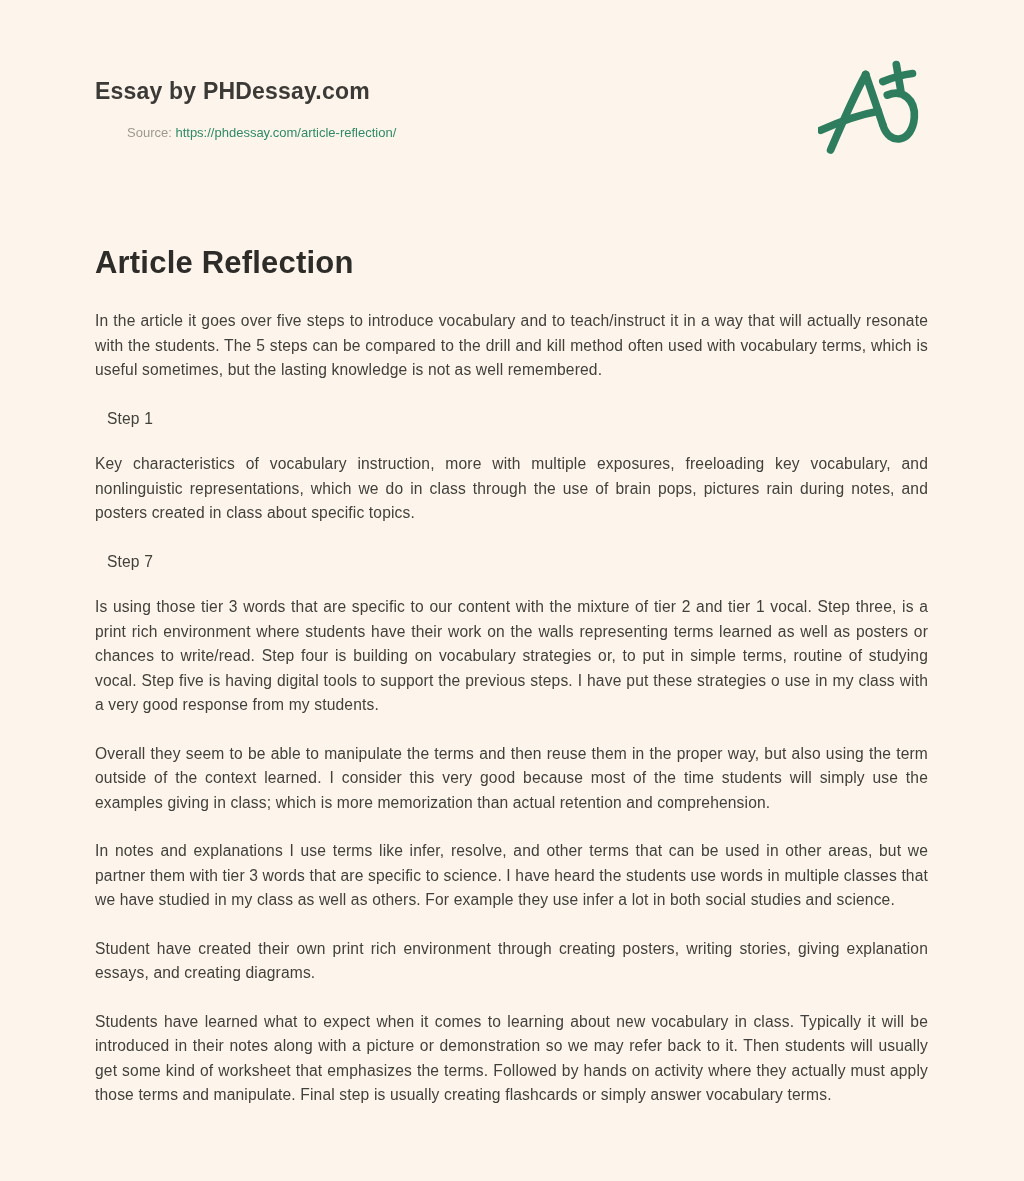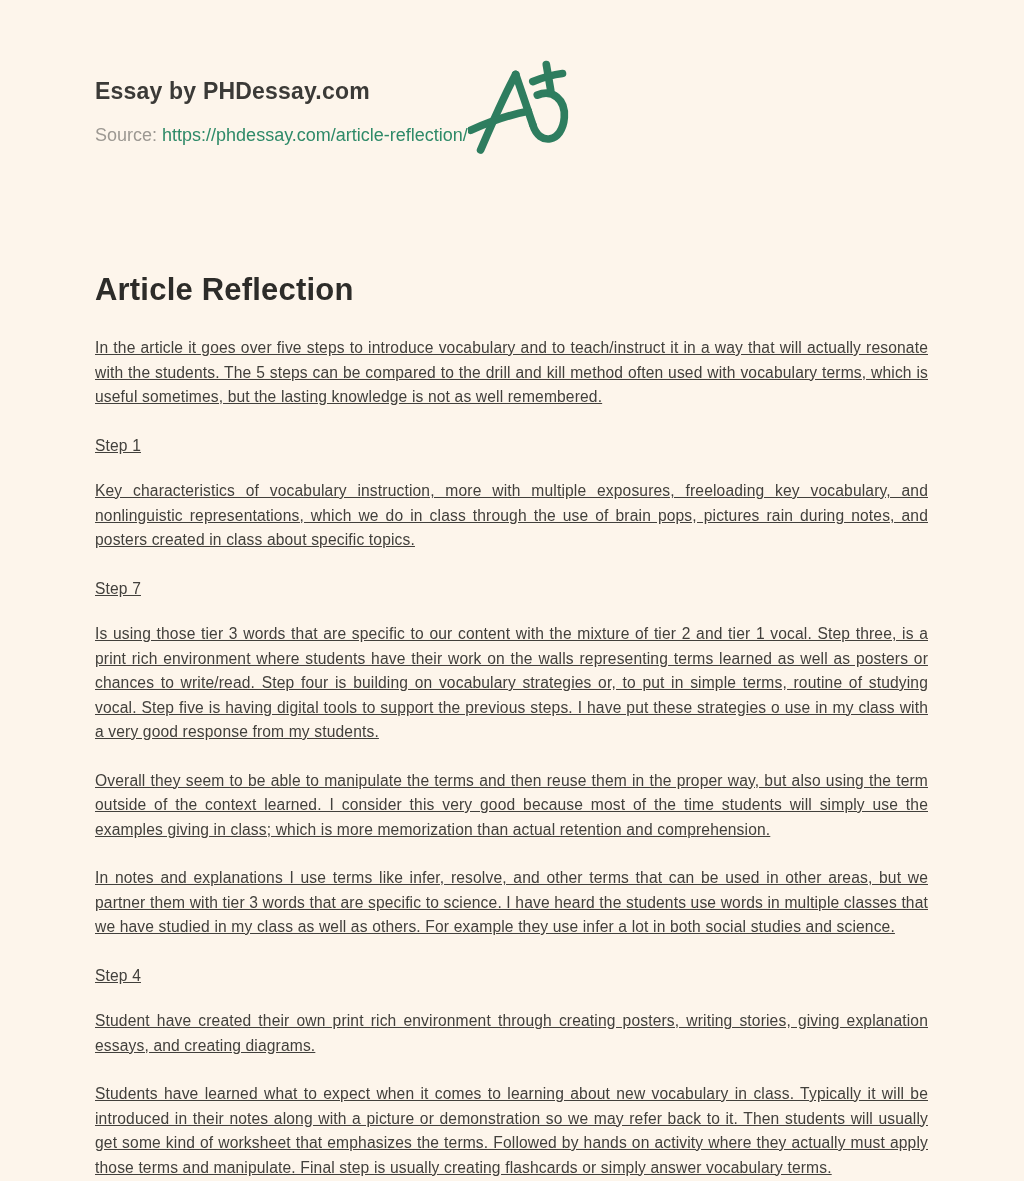--- a/index.html
+++ b/index.html
@@ -13,69 +13,69 @@
     font-family: "Liberation Sans", "DejaVu Sans", sans-serif;
     color: #3f3d3a;
     box-sizing: border-box;
   }
   .page {
     padding: 72px 96px 40px 95px;
     box-sizing: border-box;
   }
   .header {
     display: flex;
-    justify-content: flex-start;
+    justify-content: space-between;
     align-items: flex-start;
   }
   .header-left { }
   .essay-by {
     font-size: 23px;
     font-weight: 700;
     color: #3b3a37;
     letter-spacing: 0.2px;
     margin: 6px 0 0 0;
   }
   .source-line {
     margin-top: 20px;
-    font-size: 18px;
+    font-size: 13px;
     color: #9c9892;
+    margin-left: 32px;
   }
   .source-line a {
     color: #2e8a68;
     text-decoration: none;
   }
   .logo {
     width: 108px;
     height: 112px;
     margin-top: -14px;
     margin-right: 2px;
     flex: 0 0 auto;
   }
   .article-title {
     font-size: 31px;
     font-weight: 700;
     color: #2d2c29;
     letter-spacing: 0.2px;
-    margin: 102px 0 0 0;
+    margin: 75px 0 0 0;
   }
   .essay-body {
     margin-top: 28px;
   }
   .essay-body p {
     font-size: 15.6px;
     line-height: 24.5px;
     letter-spacing: 0.15px;
     color: #42403c;
     margin: 0 0 24px 0;
     text-align: justify;
-    text-decoration: underline;
   }
   .essay-body p.step-label {
     text-align: left;
-    margin: 0 0 21px 0;
+    margin: 0 0 21px 12px;
   }
 </style>
 </head>
 <body>
 
 <div class="page">
 
   <div class="header">
     <div class="header-left">
       <div class="essay-by">Essay by PHDessay.com</div>
@@ -107,18 +107,17 @@
 
   <article class="essay-body">
 
   <p class="para">In the article it goes over five steps to introduce vocabulary and to teach/instruct it in a way that will actually resonate with the students. The 5 steps can be compared to the drill and kill method often used with vocabulary terms, which is useful sometimes, but the lasting knowledge is not as well remembered.</p>
       <p class="step-label">Step 1</p>
       <p class="para">Key characteristics of vocabulary instruction, more with multiple exposures, freeloading key vocabulary, and nonlinguistic representations, which we do in class through the use of brain pops, pictures rain during notes, and posters created in class about specific topics.</p>
       <p class="step-label">Step 7</p>
       <p class="para">Is using those tier 3 words that are specific to our content with the mixture of tier 2 and tier 1 vocal. Step three, is a print rich environment where students have their work on the walls representing terms learned as well as posters or chances to write/read. Step four is building on vocabulary strategies or, to put in simple terms, routine of studying vocal. Step five is having digital tools to support the previous steps. I have put these strategies o use in my class with a very good response from my students.</p>
       <p class="para">Overall they seem to be able to manipulate the terms and then reuse them in the proper way, but also using the term outside of the context learned. I consider this very good because most of the time students will simply use the examples giving in class; which is more memorization than actual retention and comprehension.</p>
       <p class="para">In notes and explanations I use terms like infer, resolve, and other terms that can be used in other areas, but we partner them with tier 3 words that are specific to science. I have heard the students use words in multiple classes that we have studied in my class as well as others. For example they use infer a lot in both social studies and science.</p>
-      <p class="step-label">Step 4</p>
       <p class="para">Student have created their own print rich environment through creating posters, writing stories, giving explanation essays, and creating diagrams.</p>
       <p class="para">Students have learned what to expect when it comes to learning about new vocabulary in class. Typically it will be introduced in their notes along with a picture or demonstration so we may refer back to it. Then students will usually get some kind of worksheet that emphasizes the terms. Followed by hands on activity where they actually must apply those terms and manipulate. Final step is usually creating flashcards or simply answer vocabulary terms.</p>
     </article>
 
 </div>
 
 </body></html>

